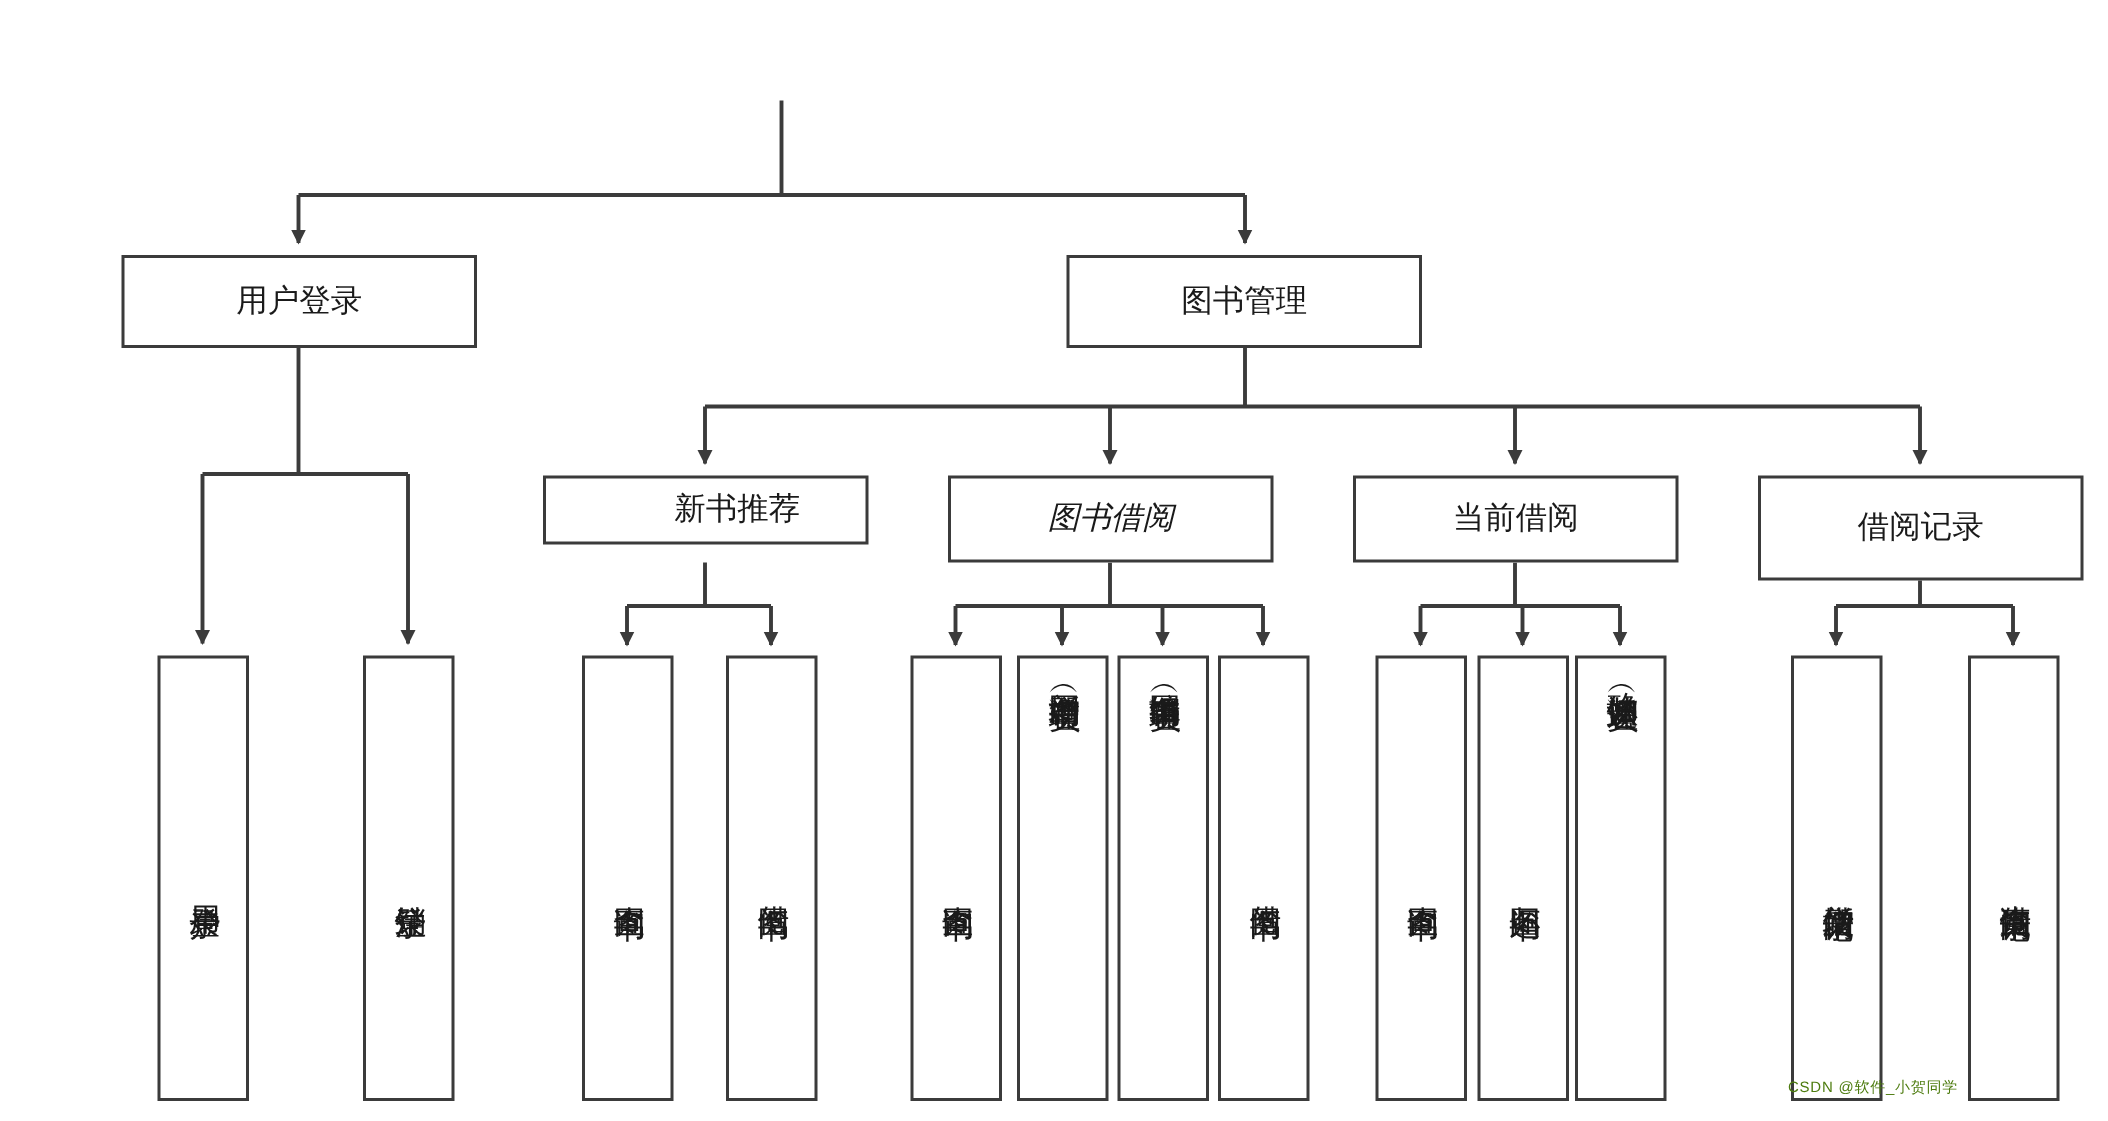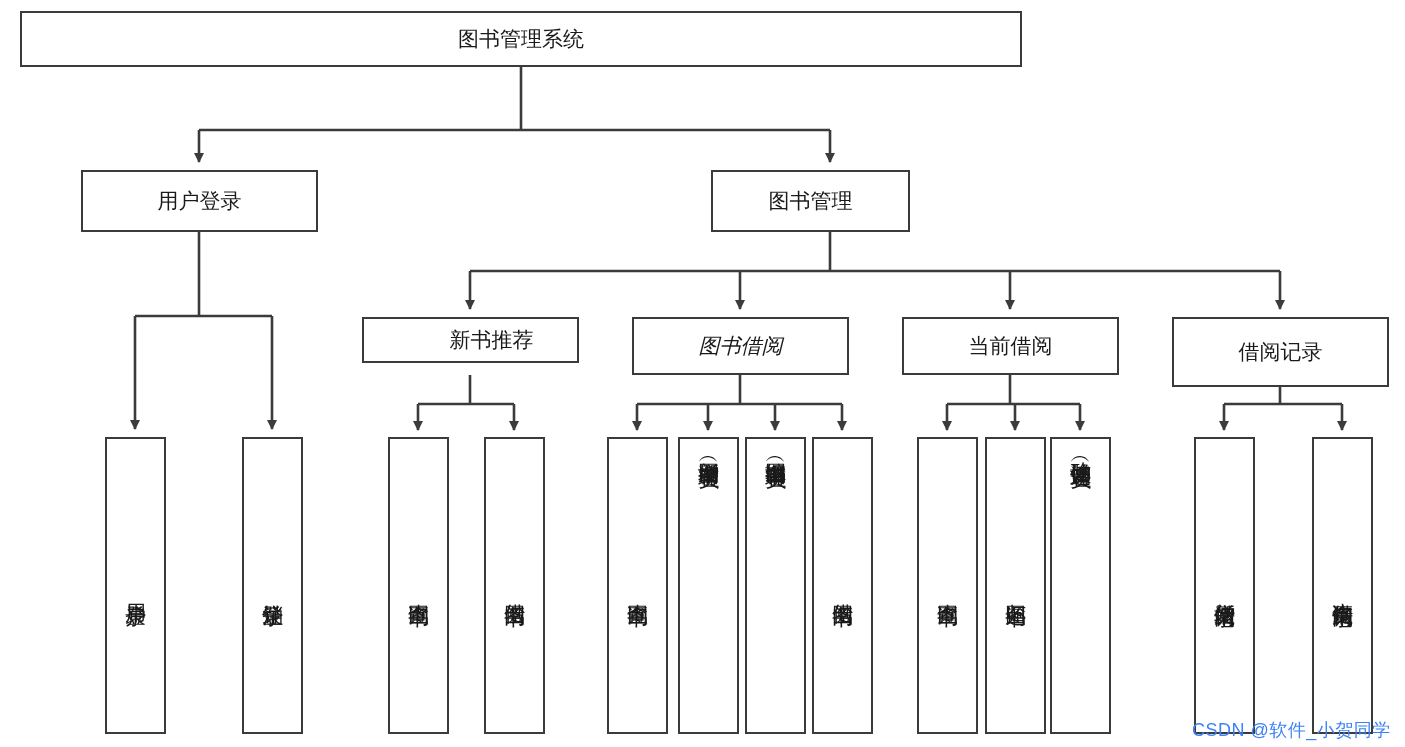--- a/index.html
+++ b/index.html
@@ -50,22 +50,22 @@
     text-orientation: upright;
     letter-spacing: 1px;
     white-space: nowrap;
     display: block;
   }
   .node.v.center-text {
     align-items: center;
   }
   .watermark {
     position: absolute;
-    font-size: 18px;
-    color: #3b82f6;
+    font-size: 10px;
+    color: #4d7c0f;
     white-space: nowrap;
     letter-spacing: 0.5px;
   }
 </style>
 </head>
 <body>
 
 <div id="canvas">
 
   <svg class="edges" viewBox="0 0 1405 747" xmlns="http://www.w3.org/2000/svg">
@@ -122,29 +122,26 @@
     </g>
 
     <g stroke="#3b3b3b" stroke-width="2.6" fill="none">
       <path d="M1280,375 L1280,404"></path>
       <path d="M1224,404 L1342,404"></path>
       <path d="M1224,404 L1224,430" marker-end="url(#arrow)"></path>
       <path d="M1342,404 L1342,430" marker-end="url(#arrow)"></path>
     </g>
   </svg>
 
-  <div class="node h" id="node-title" style="left: 20px; top: 11px; width: 1002px; height: 56px;">
-    <span>图书管理系统</span>
-  </div>
 
   <div id="level2-layer">
       <div class="node h" style="left: 81px; top: 170px; width: 237px; height: 62px;">
         <span>用户登录</span>
       </div>
-      <div class="node h" style="left: 711px; top: 170px; width: 199px; height: 62px; justify-content: center;">
+      <div class="node h" style="left: 711px; top: 170px; width: 237px; height: 62px; justify-content: center;">
         <span>图书管理</span>
       </div>
     </div>
   <div id="level3-layer">
       <div class="node h" style="left: 362px; top: 317px; width: 217px; height: 46px; padding-left: 42px;">
         <span>新书推荐</span>
       </div>
       <div class="node h" style="left: 632px; top: 317px; width: 217px; height: 58px; font-style: italic;">
         <span>图书借阅</span>
       </div>

